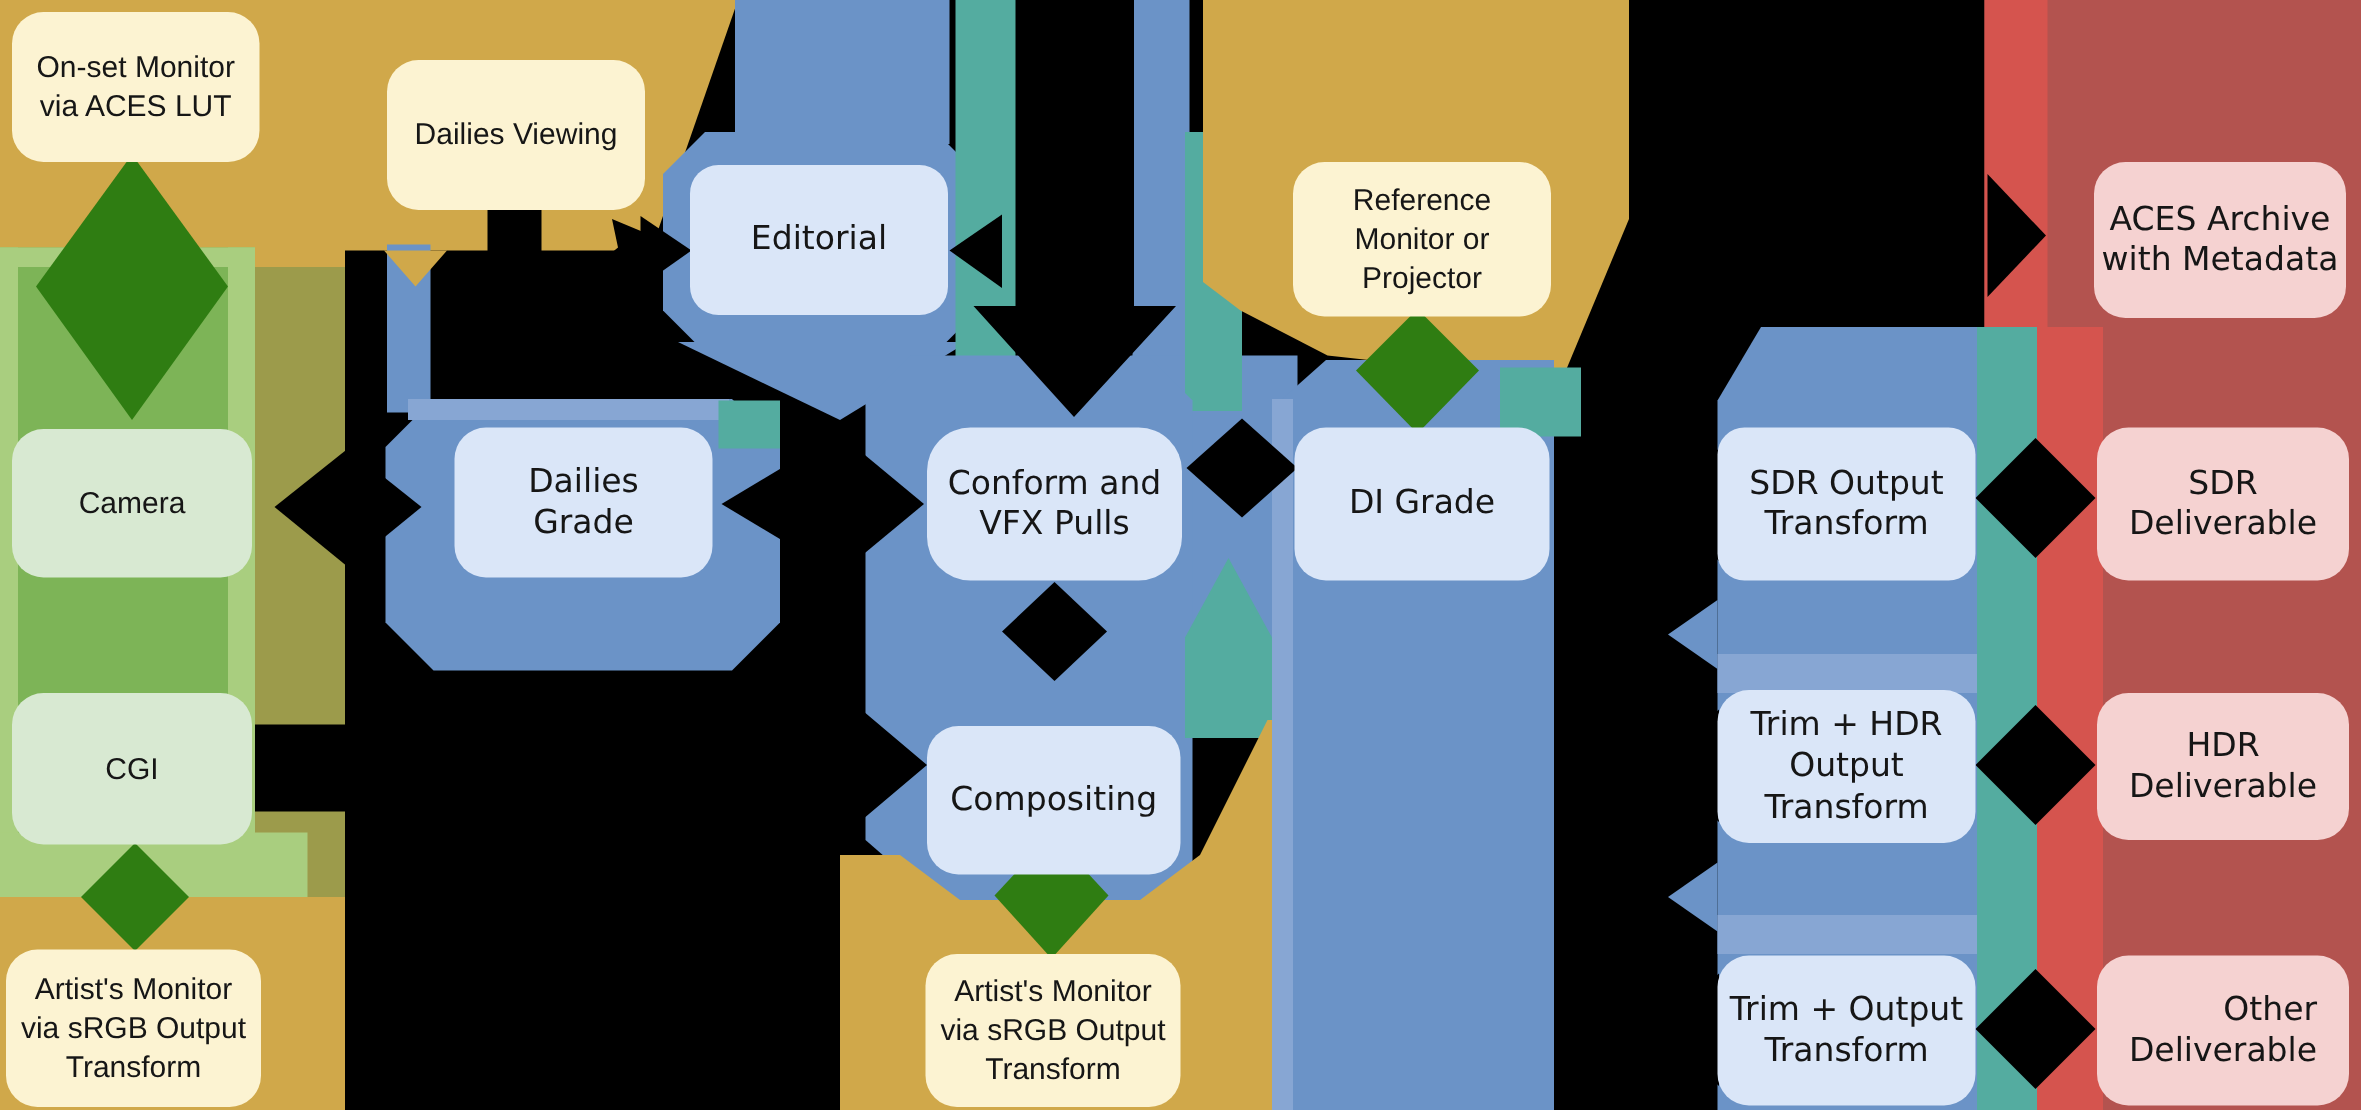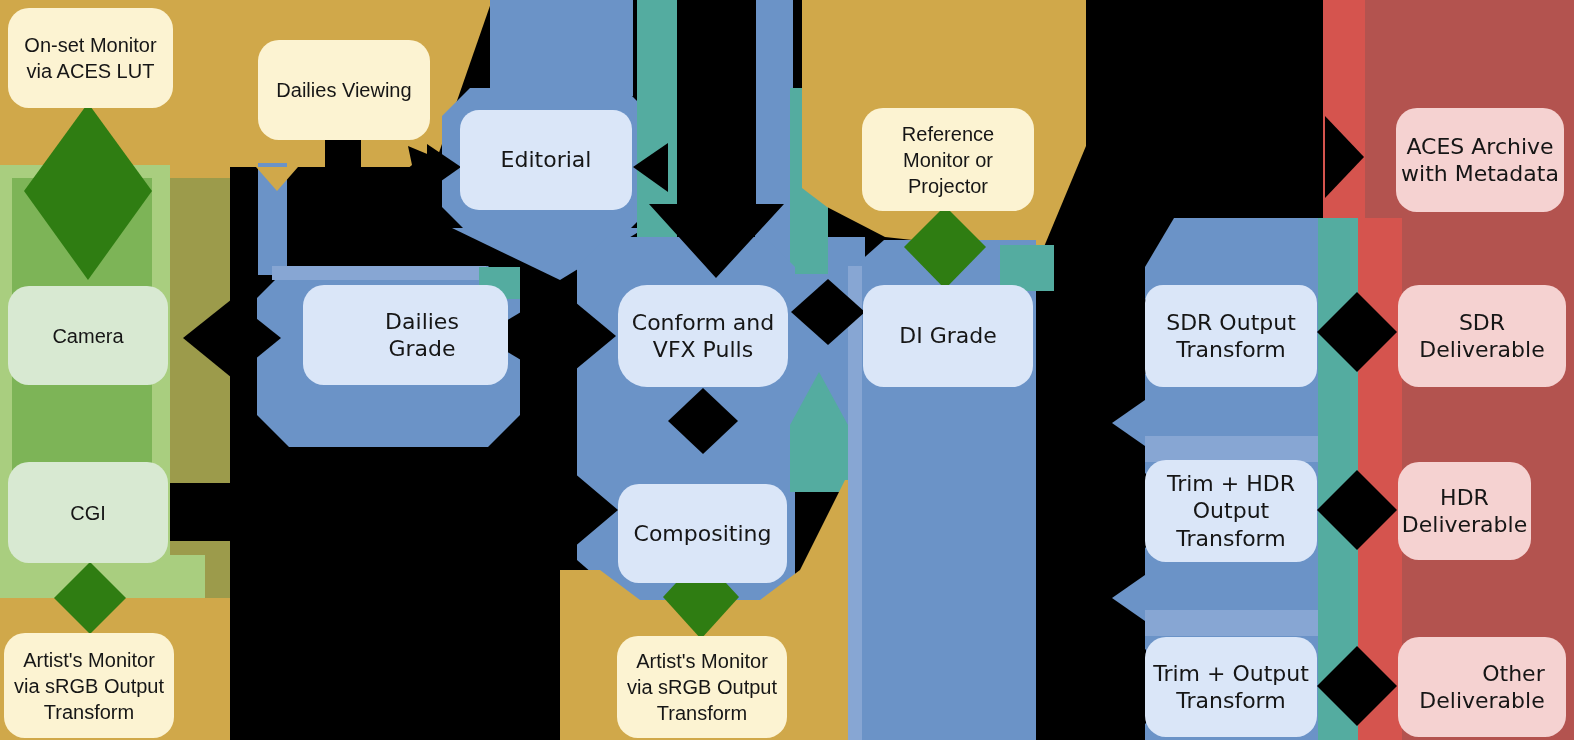--- a/index.html
+++ b/index.html
@@ -83,35 +83,35 @@
       <div class="node node--sans" style="left: 8px; top: 8px; width: 165px; height: 100px; background: rgb(252, 243, 210);">On-set Monitor
 via ACES LUT</div>
       <div class="node node--sans" style="left: 258px; top: 4px; width: 172px; height: 100px; background: rgb(252, 243, 210); margin-top: 36px;">Dailies Viewing</div>
       <div class="node node--wide" style="left: 460px; top: 110px; width: 172px; height: 100px; background: rgb(218, 230, 248); border-radius: 19px;">Editorial</div>
       <div class="node node--sans" style="left: 862px; top: 108px; width: 172px; height: 103px; background: rgb(252, 243, 210);">Reference
 Monitor or
 Projector</div>
       <div class="node node--wide" style="left: 1396px; top: 108px; width: 168px; height: 104px; background: rgb(245, 210, 209);">ACES Archive
 with Metadata</div>
       <div class="node node--sans" style="left: 8px; top: 286px; width: 160px; height: 99px; background: rgb(216, 233, 210);">Camera</div>
-      <div class="node node--wide" style="left: 303px; top: 285px; width: 172px; height: 100px; background: rgb(218, 230, 248); padding-left: 33px;">Dailies
+      <div class="node node--wide" style="left: 303px; top: 285px; width: 172px; height: 100px; background: rgb(218, 230, 248);">Dailies
 Grade</div>
       <div class="node node--wide" style="left: 618px; top: 285px; width: 170px; height: 102px; background: rgb(218, 230, 248); border-radius: 29px;">Conform and
 VFX Pulls</div>
       <div class="node node--wide" style="left: 863px; top: 285px; width: 170px; height: 102px; background: rgb(218, 230, 248);">DI Grade</div>
       <div class="node node--wide" style="left: 1145px; top: 285px; width: 172px; height: 102px; background: rgb(218, 230, 248); border-radius: 18px;">SDR Output
 Transform</div>
       <div class="node node--wide" style="left: 1398px; top: 285px; width: 168px; height: 102px; background: rgb(245, 210, 209);">SDR
 Deliverable</div>
       <div class="node node--sans" style="left: 8px; top: 462px; width: 160px; height: 101px; background: rgb(216, 233, 210);">CGI</div>
       <div class="node node--wide" style="left: 618px; top: 484px; width: 169px; height: 99px; background: rgb(218, 230, 248);">Compositing</div>
       <div class="node node--wide" style="left: 1145px; top: 460px; width: 172px; height: 102px; background: rgb(218, 230, 248);">Trim + HDR
 Output
 Transform</div>
-      <div class="node node--wide" style="left: 1398px; top: 462px; width: 133px; height: 98px; background: rgb(245, 210, 209);">HDR
+      <div class="node node--wide" style="left: 1398px; top: 462px; width: 168px; height: 98px; background: rgb(245, 210, 209);">HDR
 Deliverable</div>
       <div class="node node--sans" style="left: 4px; top: 633px; width: 170px; height: 105px; background: rgb(252, 243, 210);">Artist's Monitor
 via sRGB Output
 Transform</div>
       <div class="node node--sans" style="left: 617px; top: 636px; width: 170px; height: 102px; background: rgb(252, 243, 210);">Artist's Monitor
 via sRGB Output
 Transform</div>
       <div class="node node--wide" style="left: 1145px; top: 637px; width: 172px; height: 100px; background: rgb(218, 230, 248);">Trim + Output
 Transform</div>
       <div class="node node--wide" style="left: 1398px; top: 637px; width: 168px; height: 100px; background: rgb(245, 210, 209); text-align: right;">Other

